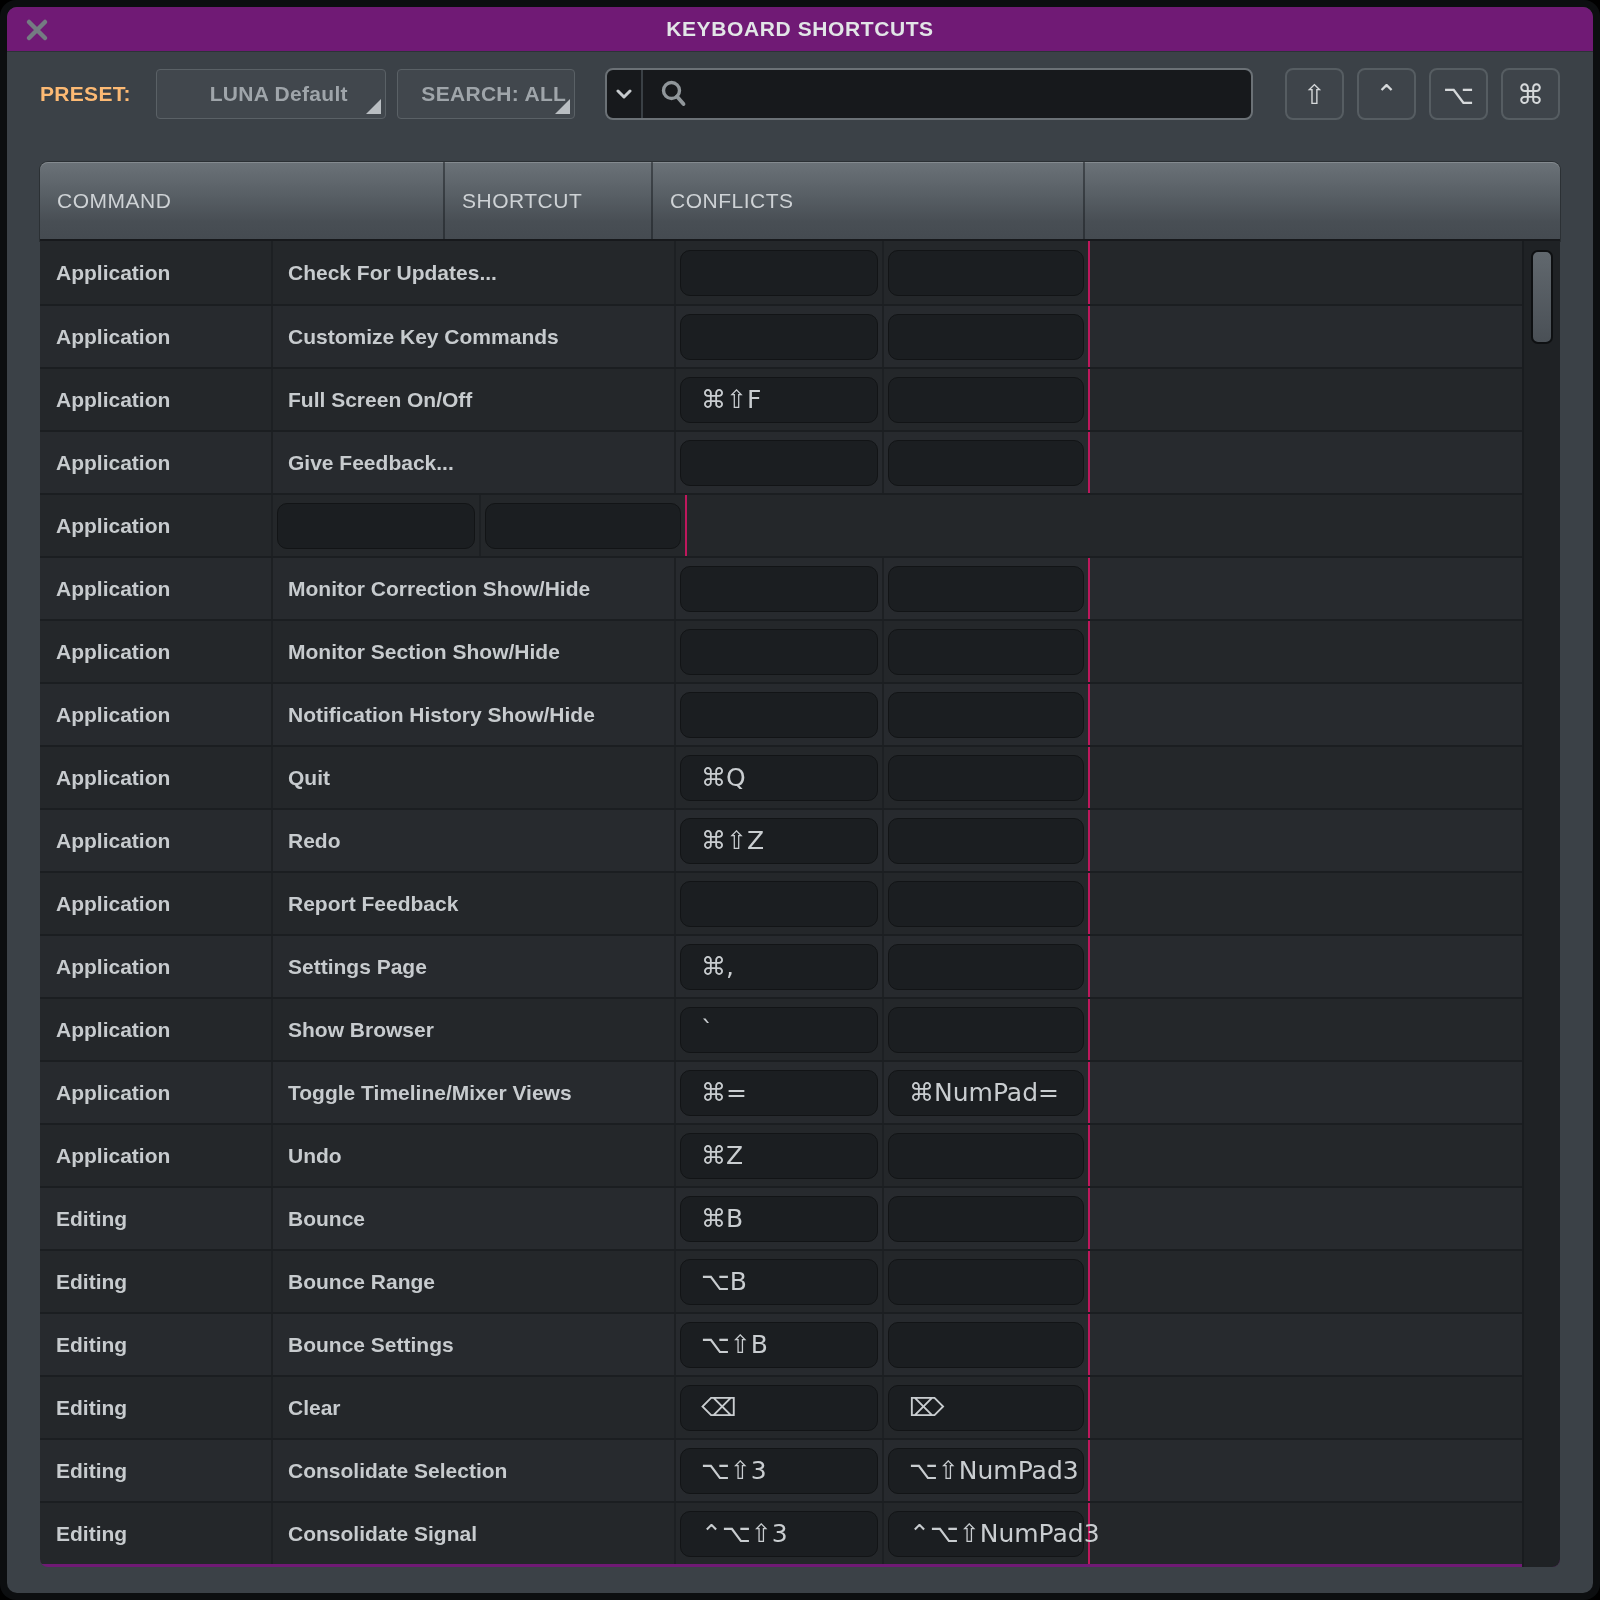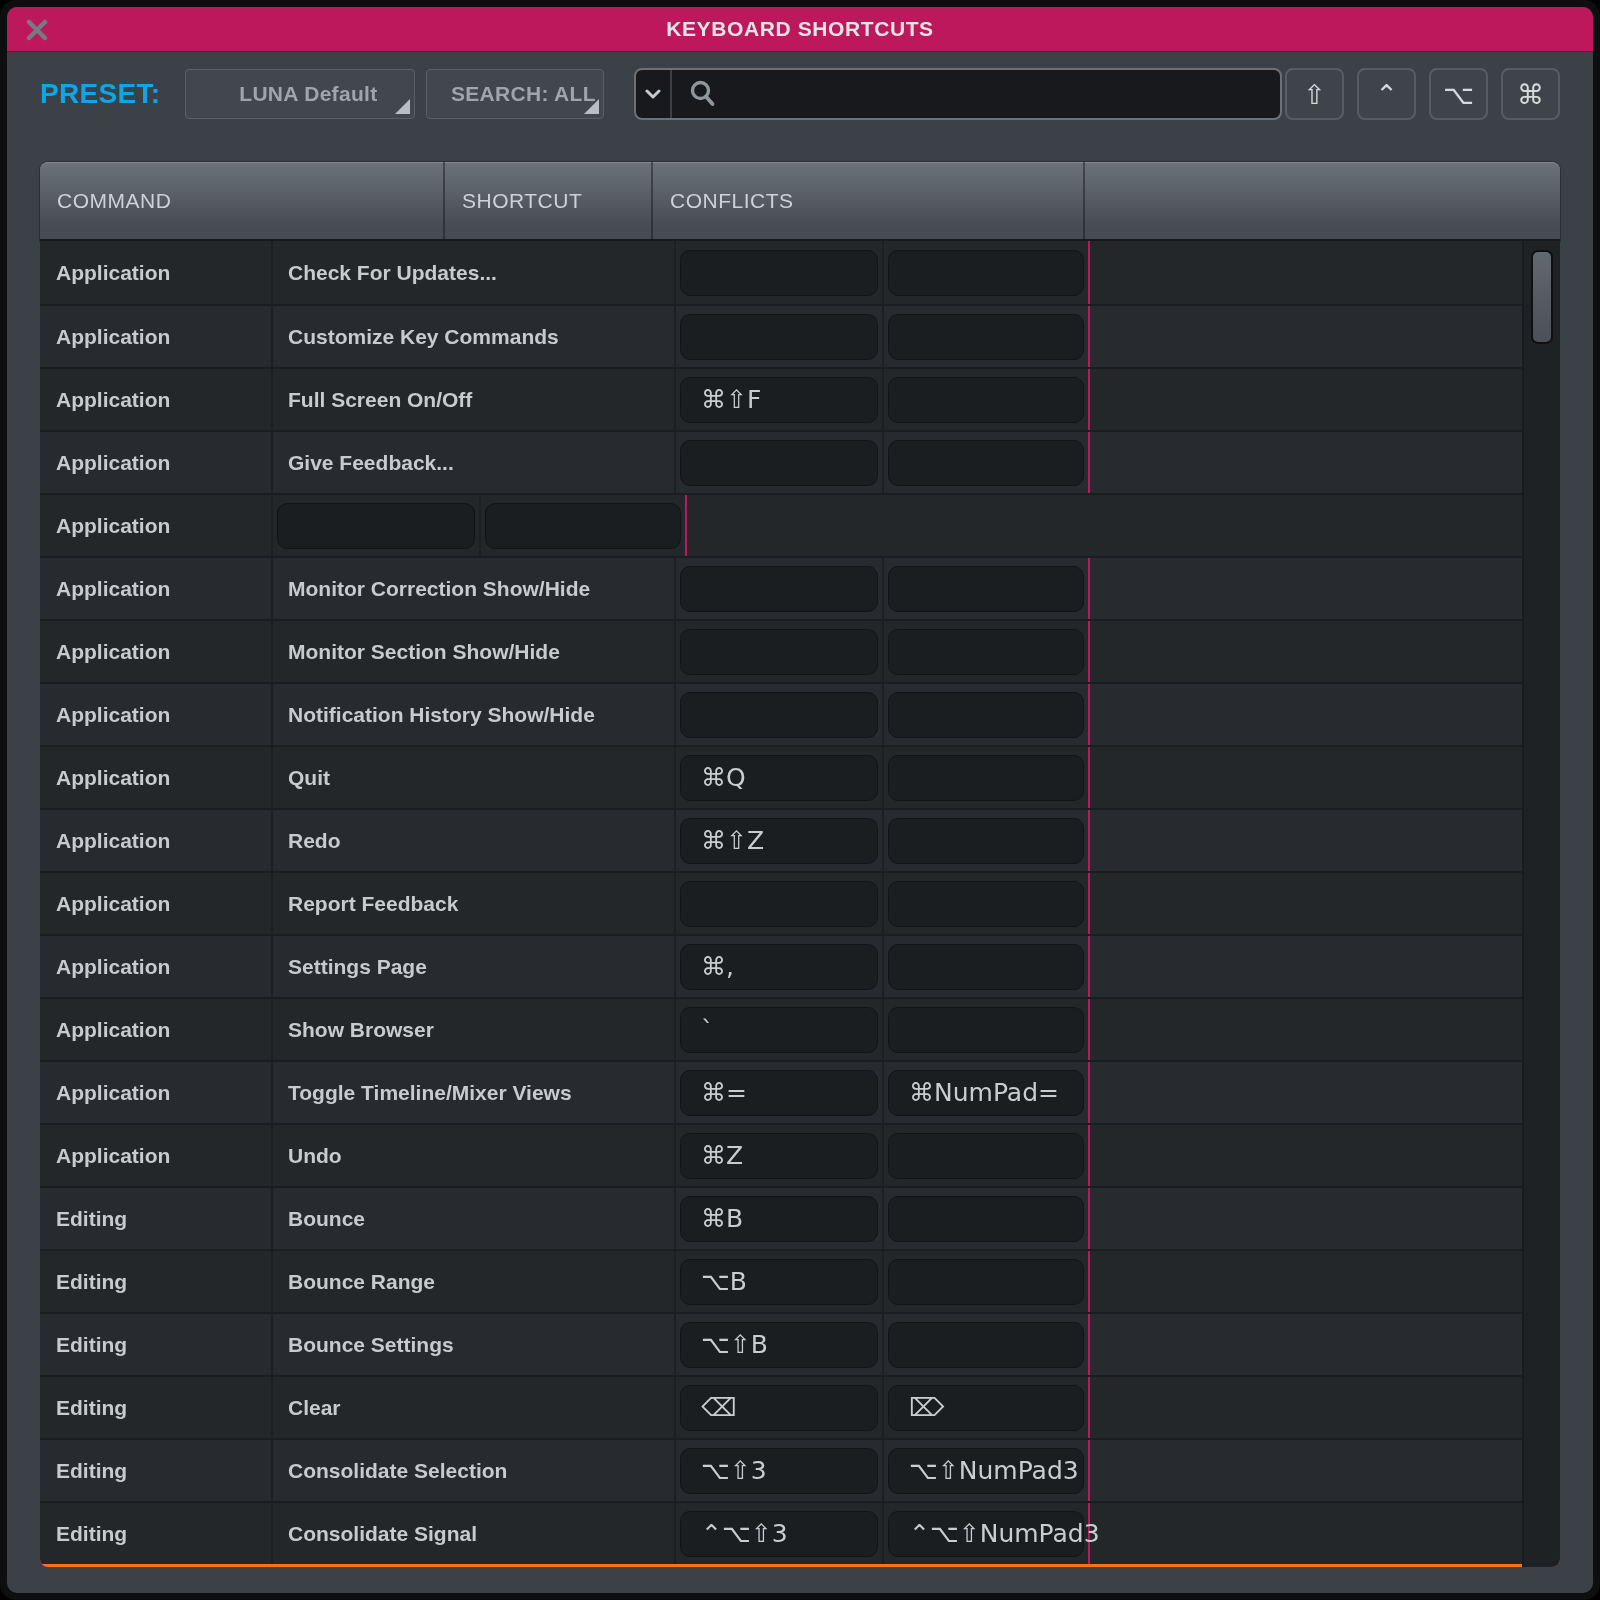--- a/index.html
+++ b/index.html
@@ -4,29 +4,29 @@
 <style>
   * { margin:0; padding:0; box-sizing:border-box; }
   html,body { width:1600px; height:1600px; background:#000; }
   body { font-family:"Liberation Sans","DejaVu Sans",sans-serif; }
 
   .frame { width:1600px; height:1600px; background:#0c0e10; padding:7px; border-radius:16px; }
   .window { height:100%; background:#3b4147; border-radius:10px; overflow:hidden;
             display:flex; flex-direction:column; }
 
   
-  .titlebar { position:relative; height:45px; flex:0 0 45px; background:#be185d;
+  .titlebar { position:relative; height:45px; flex:0 0 45px; background:#701a75;
               border-bottom:1px solid #2c3237; display:flex; align-items:center; justify-content:center; }
   .titlebar .title { font-size:21px; font-weight:bold; color:#e2e5e7; letter-spacing:.6px; }
   .close-btn { position:absolute; left:15px; top:8px; width:30px; height:30px;
                display:flex; align-items:center; justify-content:center; cursor:pointer; }
 
   
   .toolbar { flex:0 0 96px; display:flex; align-items:center; padding:0 33px; margin-top:-6px; }
-  .preset-label { font-size:28px; font-weight:bold; color:#0ea5e9; letter-spacing:.3px; }
+  .preset-label { font-size:21px; font-weight:bold; color:#fdba74; letter-spacing:.3px; }
   .dropdown { position:relative; height:50px; background:#41474d; border:1px solid #5a6166;
               border-radius:4px; display:flex; align-items:center; justify-content:center;
               font-size:21px; font-weight:bold; color:#9fa5aa; letter-spacing:.3px; cursor:pointer;padding-left:16px; }
   .dd-preset { width:230px; margin-left:25px; }
   .dd-filter { width:178px; margin-left:11px; }
   .corner-tri { position:absolute; right:4px; bottom:4px; width:0; height:0;
                 border-bottom:15px solid #b9bec2; border-left:15px solid transparent; }
 
   .searchbox { display:flex; align-items:stretch; height:52px; margin-left:30px; width:648px;
                background:#17191c; border:2px solid #6b7176; border-radius:8px; overflow:hidden; }
@@ -50,21 +50,21 @@
            box-shadow:inset 0 1px 0 rgba(255,255,255,.18), 0 0 0 1px #2b3034;
            border-bottom:2px solid #17191c; }
   .th { display:flex; align-items:center; padding-left:17px; font-size:21px; color:#ced2d5;
         letter-spacing:.5px; cursor:pointer; }
   .th + .th { border-left:2px solid rgba(24,28,32,.5); }
   .th.c1 { width:var(--c1); } .th.c2 { width:var(--c2); } .th.c3 { width:var(--c3); }
   .th.c4 { width:var(--c4); } .th.c5 { width:var(--c5); }
   .th.cap { width:var(--gut); padding:0; border-left:2px solid rgba(24,28,32,.5); cursor:default; }
   .sort-icon { margin-left:auto; margin-right:14px; display:flex; }
 
-  .tbody { position:relative; height:1326px; background:#f97316; border-radius:0 0 8px 8px; overflow:hidden; }
+  .tbody { position:relative; height:1326px; background:#701a75; border-radius:0 0 8px 8px; overflow:hidden; }
   .rows { width:1482px; }
   .row { display:flex; height:var(--rowh); align-items:center; }
   .row:nth-child(odd) { background:#24272a; }
   .row:nth-child(even) { background:#272a2e; }
   .row + .row { border-top:2px solid #1b1e21; }
   .cell { height:100%; display:flex; align-items:center; }
   .cell.cat { width:var(--c1); padding-left:16px; border-right:2px solid #1d2023; }
   .cell.cmd { width:var(--c2); padding-left:15px; border-right:2px solid #1d2023; }
   .cell.sc  { width:var(--c3); border-right:2px solid #1d2023; justify-content:center; }
   .cell.alt { width:var(--c4); border-right:2px solid #be185d; justify-content:center; }

